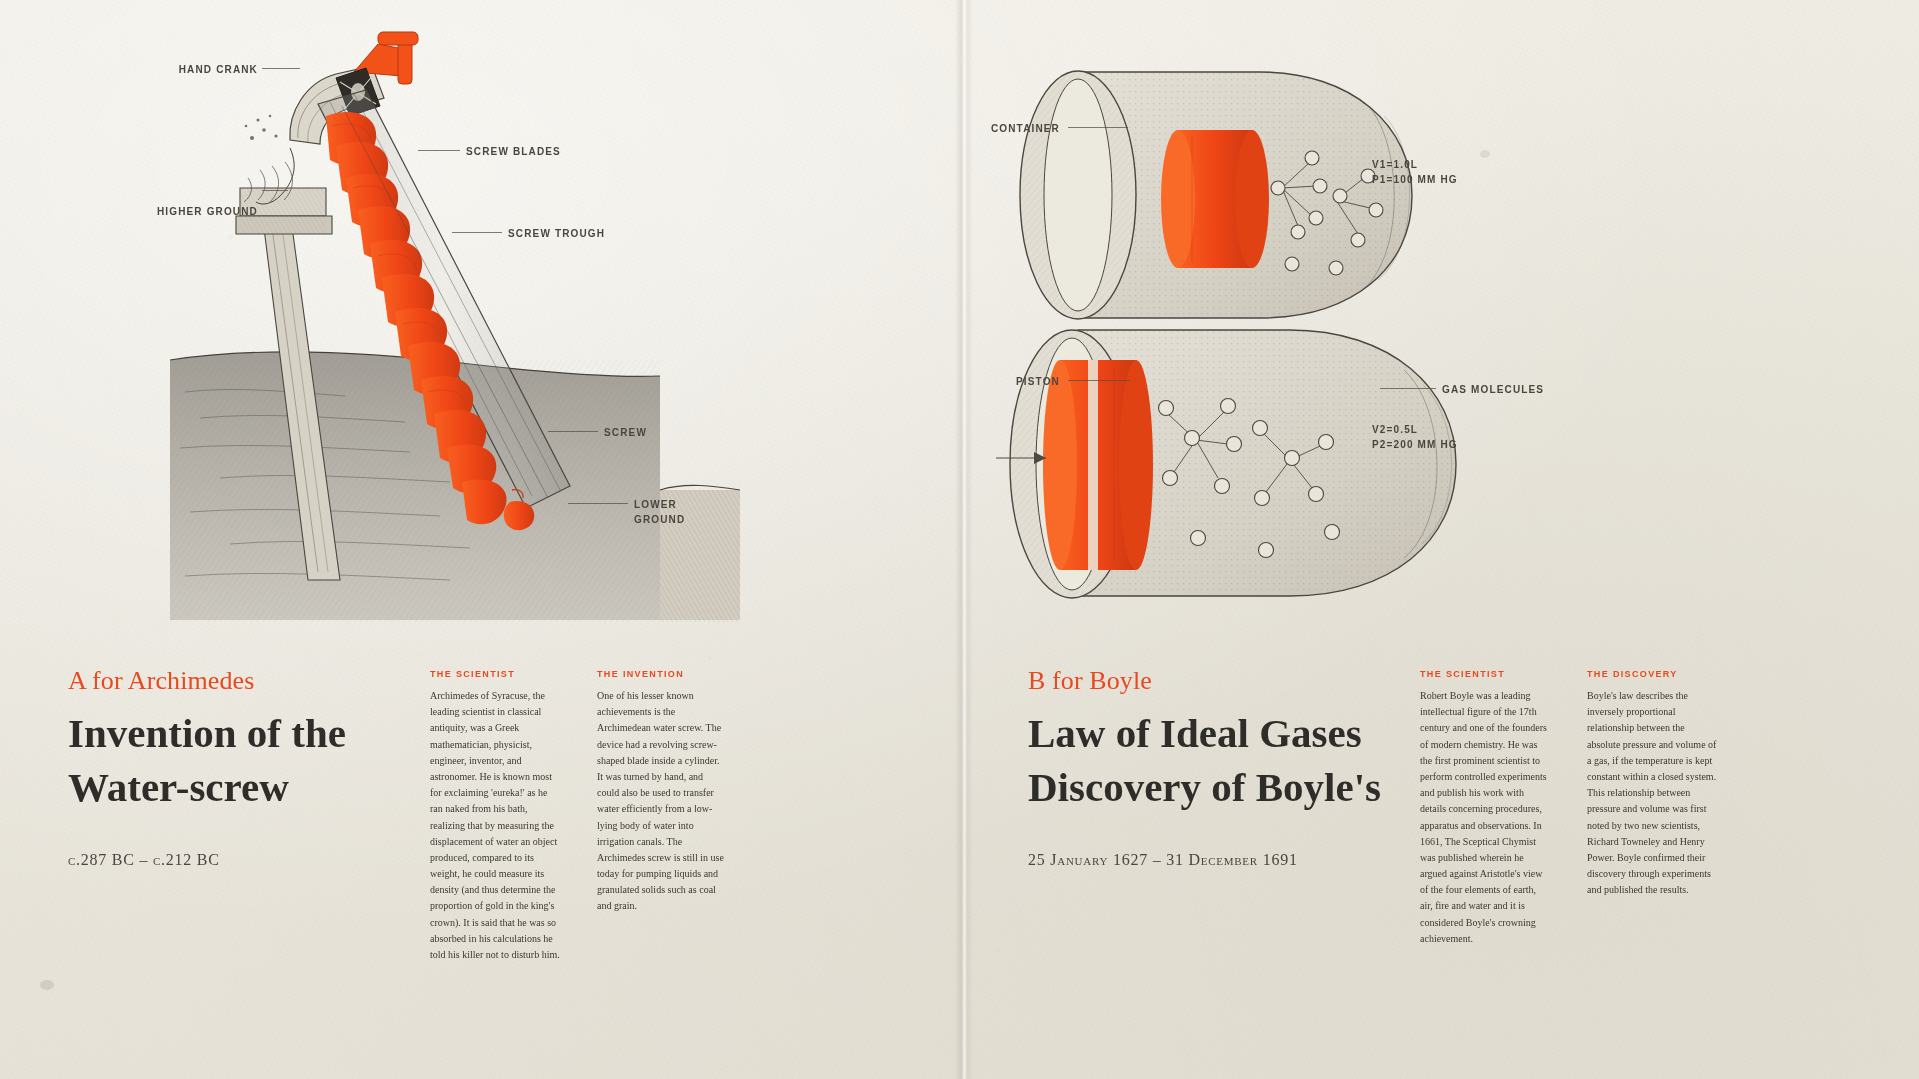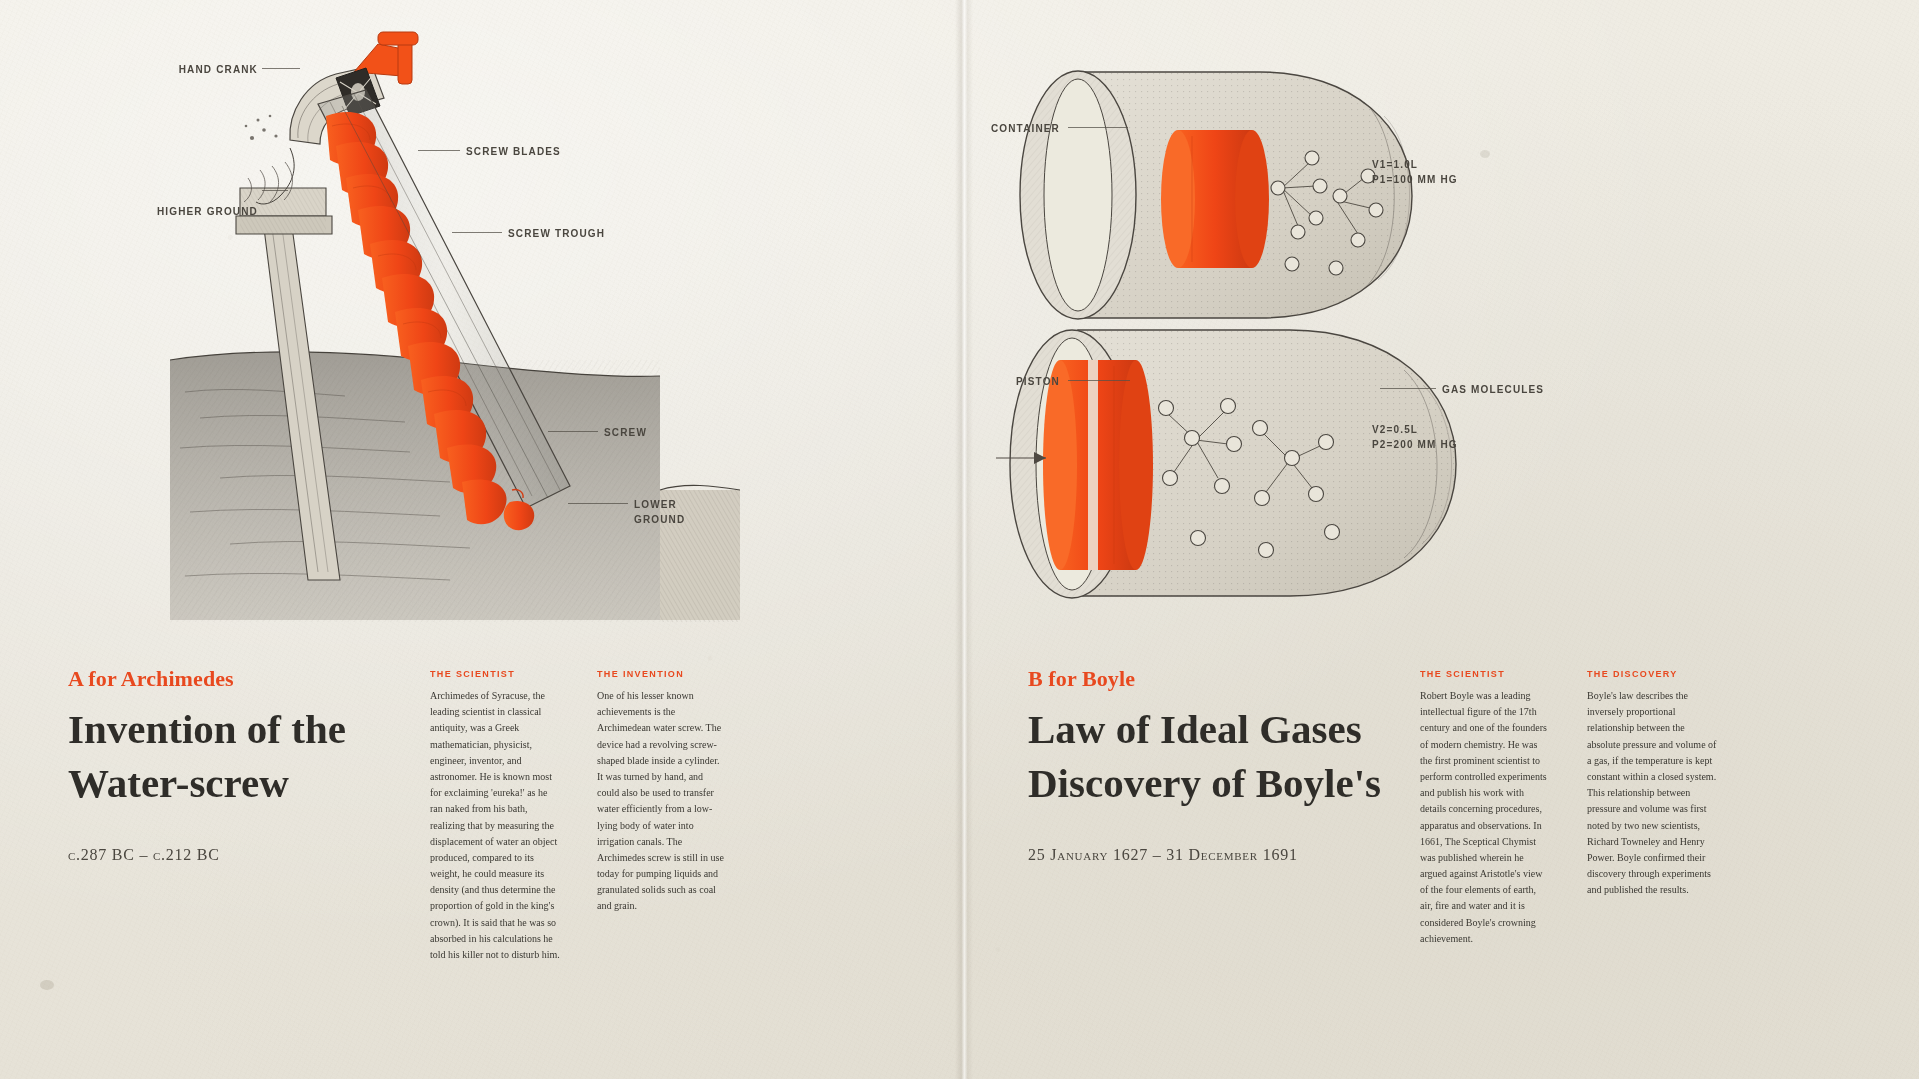--- a/index.html
+++ b/index.html
@@ -29,21 +29,21 @@
   .page{position:absolute;top:0;height:1079px;}
   .page-left{left:0;width:960px;}
   .page-right{left:960px;width:959px;}
   .gutter{position:absolute;left:955px;top:0;width:18px;height:1079px;
     background:linear-gradient(90deg, rgba(120,110,95,.0) 0%, rgba(120,110,95,.16) 35%, rgba(255,255,255,.55) 52%, rgba(120,110,95,.10) 70%, rgba(120,110,95,0) 100%);
     pointer-events:none;}
 
   
   .textblock{position:absolute;bottom:0;left:0;right:0;height:430px;}
   .title-col{position:absolute;left:68px;top:0;width:330px;}
-  .kicker{color:#e8491f;font-size:22px;font-weight:700;letter-spacing:.1px;line-height:1.05;margin:0 0 12px 0;}
+  .kicker{color:#e8491f;font-size:26px;font-weight:400;letter-spacing:.1px;line-height:1.05;margin:0 0 12px 0;}
   .maintitle{color:#2f2d29;font-size:41px;font-weight:700;line-height:1.32;margin:0;}
   .dateline{margin-top:36px;color:#4a463f;font-size:16px;font-weight:400;letter-spacing:.75px;font-variant:small-caps;text-transform:lowercase;}
   .dateline.caps{text-transform:none;}
 
   .cols{position:absolute;top:2px;display:flex;gap:37px;}
   .col{width:130px;}
   .colhead{color:#e8491f;font-size:9px;font-weight:700;letter-spacing:1.35px;margin:0 0 9px 0;
            font-family:"Liberation Sans", sans-serif;}
   .colbody{color:#3a3832;font-size:10px;line-height:1.62;margin:0;text-align:left;
            font-family:"Liberation Serif", serif;}

